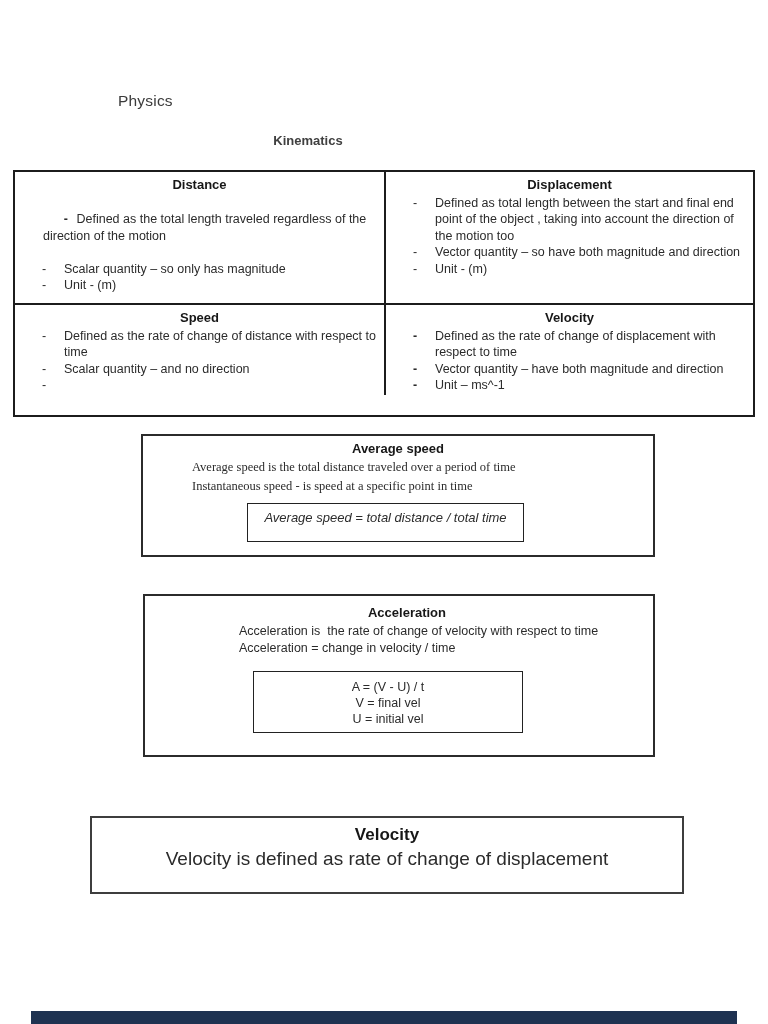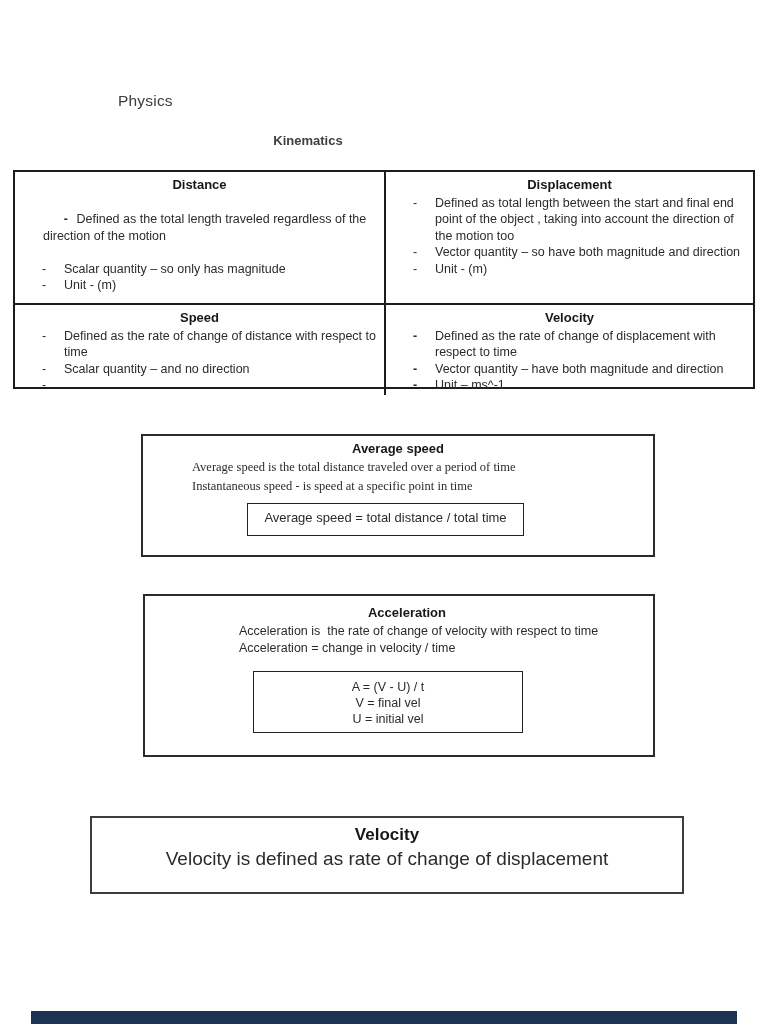--- a/index.html
+++ b/index.html
@@ -16,21 +16,21 @@
     position:absolute; left:90px; top:92px;
     font-size:15.5px; color:#3b3b3b; letter-spacing:0.2px;margin-left:28px;
   }
   .section-heading {
     position:absolute; left:0; top:133px; width:616px;
     text-align:center; font-weight:bold; font-size:13px; color:#404040;
   }
 
   
   .def-table {
-    position:absolute; left:13px; top:170px; width:742px; height:219px;
+    position:absolute; left:13px; top:170px; width:742px; height:247px;
     border:2px solid #1c1c1c;
     display:grid;
     grid-template-columns:1fr 1fr;
     grid-template-rows:131px 92px;
   }
   .cell { padding-top:5px; font-size:12.5px; line-height:16.5px; overflow:hidden; }
   .cell.col2 { border-left:2px solid #1c1c1c; }
   .cell.row2 { border-top:2px solid #1c1c1c; }
   .cell-title { text-align:center; font-weight:bold; font-size:13px; margin-bottom:1px; color:#171717; }
   .bullet { display:flex; padding-right:4px; }
@@ -43,22 +43,22 @@
 
   
   .note-box { position:absolute; background:#fff; border:2px solid #2b2b2b; }
   .note-box .box-title { text-align:center; font-weight:bold; font-size:13px; color:#171717; }
   .note-line { white-space:pre; font-size:12.5px; }
 
   #avg-box { left:141px; top:434px; width:514px; height:123px; padding-top:5px; }
   #avg-box .box-title { margin-bottom:2px; }
   #avg-box .note-line { padding-left:49px; line-height:18.5px;font-family:Liberation Serif, serif; }
   #avg-formula {
-    position:absolute; left:104px; top:67px; width:277px; height:33px;
-    border:1.5px solid #222; text-align:center; font-size:13px; line-height:28px; white-space:pre;
+    position:absolute; left:104px; top:67px; width:277px; height:39px;
+    border:1.5px solid #222; text-align:center; font-size:13px; line-height:28px; white-space:pre;font-style:italic;
   }
 
   #accel-box { left:143px; top:594px; width:512px; height:163px; padding-top:9px; }
   #accel-box .box-title { margin-bottom:3px;margin-left:16px; }
   #accel-box .note-line { padding-left:94px; line-height:17px; }
   #accel-formula {
     position:absolute; left:108px; top:75px; width:270px; height:62px;
     border:1.5px solid #222; text-align:center; font-size:12.5px; line-height:16px; padding-top:7px;
   }
   #accel-formula div { white-space:pre; }

